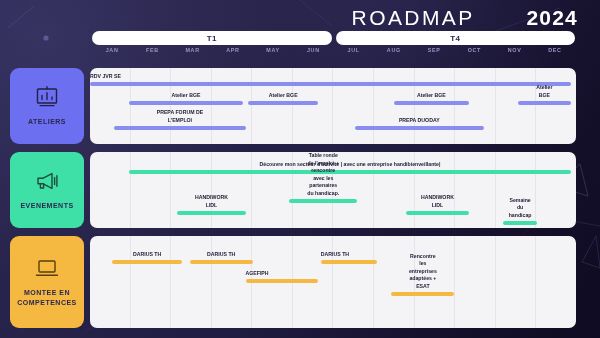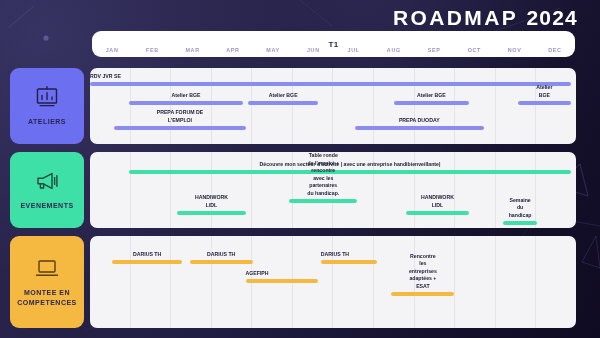--- a/index.html
+++ b/index.html
@@ -19,27 +19,27 @@
     overflow: hidden;
   }
   .deco-svg { position: absolute; inset: 0; width: 600px; height: 338px; }
 
   
   .title {
     position: absolute; right: 22px; top: 6px;
     font-size: 21px; letter-spacing: 2.4px;
     color: #ffffff; white-space: nowrap;
   }
-  .title .thin { font-weight: 700; }
-  .title .bold { font-weight: 700; letter-spacing: 1.2px; }
+  .title .thin { font-weight: 400; }
+  .title .bold { font-weight: 700; letter-spacing: 1.2px; margin-left: 44px; }
 
   
   .quarters {
     position: absolute; left: 92px; top: 31px;
-    width: 483px; height: 26px;
+    width: 483px; height: 14px;
     display: flex; gap: 4px;
   }
   .quarter {
     flex: 1 1 0;
     background: #ffffff;
     border-radius: 9px;
     display: flex; align-items: center; justify-content: center;
     font-size: 8px; font-weight: 700; color: #2b2750;
     letter-spacing: 0.4px;
   }
@@ -121,20 +121,21 @@
     <polygon points="24,300 58,318 20,330" fill="none" stroke="#3b3566" stroke-width="0.6" opacity="0.5"></polygon>
   </svg>
 
   <div class="title">
     <span class="thin">ROADMAP</span>
     <span class="bold">2024</span>
   </div>
 
   <div class="quarters">
       <div class="quarter">T1</div>
+      <div class="quarter">T4</div>
     </div>
   <div class="months">
       <div class="month">JAN</div>
       <div class="month">FEB</div>
       <div class="month">MAR</div>
       <div class="month">APR</div>
       <div class="month">MAY</div>
       <div class="month">JUN</div>
       <div class="month">JUL</div>
       <div class="month">AUG</div>

